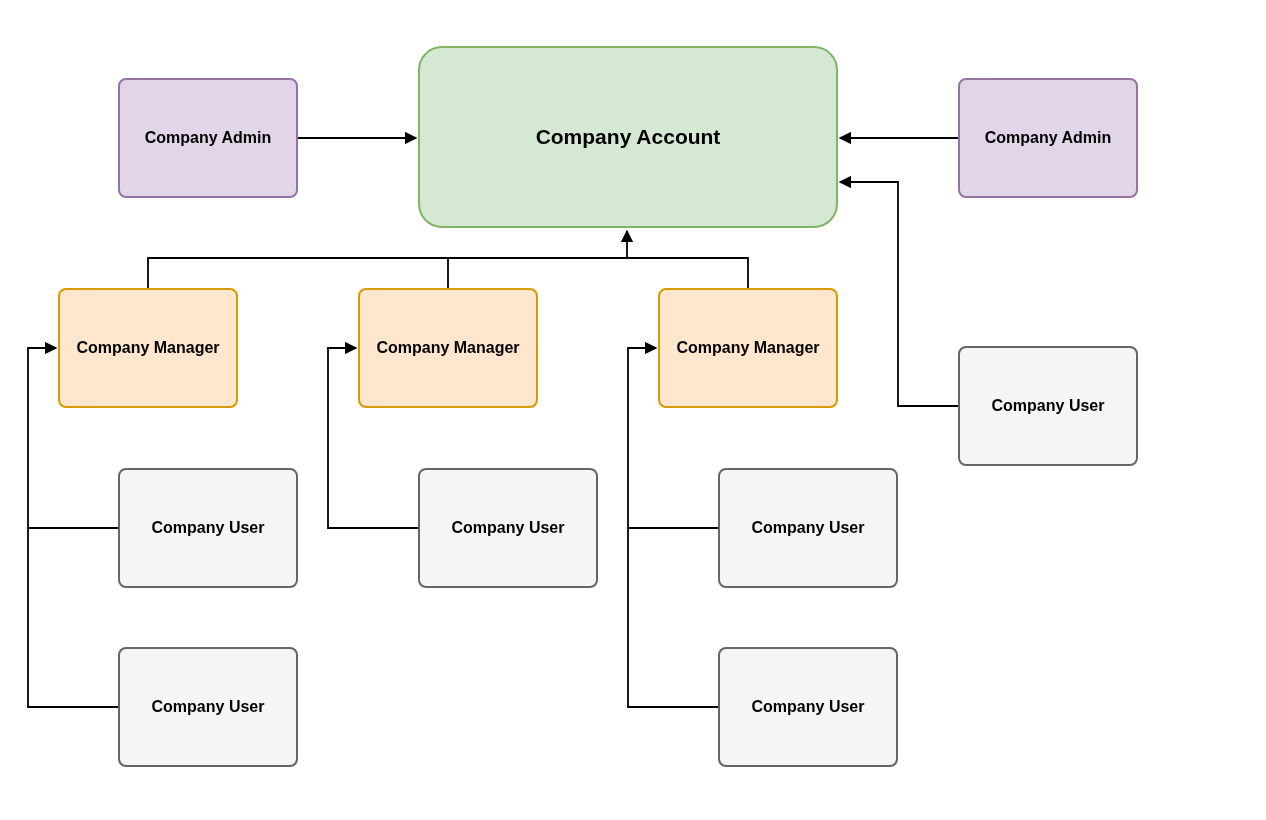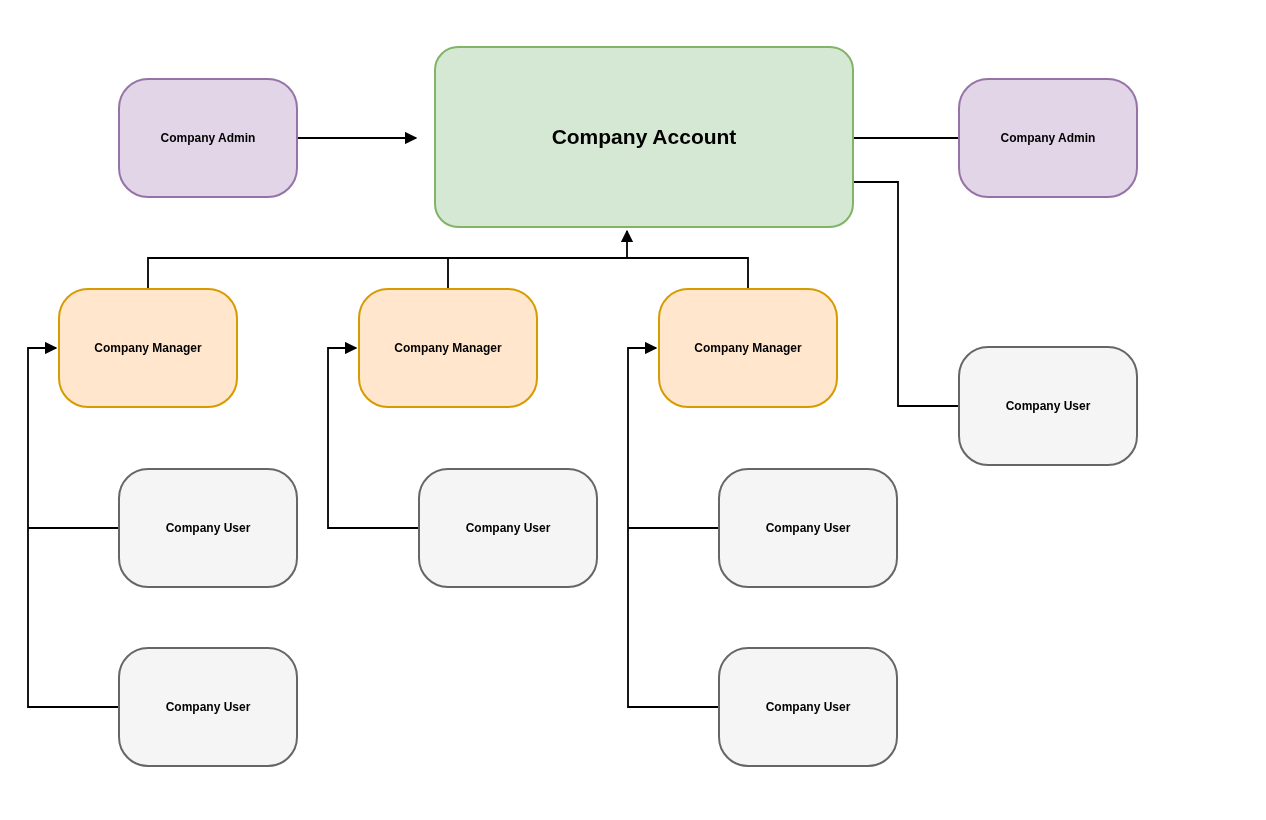--- a/index.html
+++ b/index.html
@@ -20,35 +20,34 @@
     left: 0;
     top: 0;
     width: 1266px;
     height: 820px;
     pointer-events: none;
   }
   .node {
     position: absolute;
     box-sizing: border-box;
     border: 2px solid #000;
-    border-radius: 30px;
+    border-radius: 8px;
     display: flex;
     align-items: center;
     justify-content: center;
     text-align: center;
     font-weight: bold;
-    font-size: 12px;
+    font-size: 16px;
     color: #000000;
     line-height: 1.2;
     padding: 4px;
   }
   .node.account {
     font-size: 21px;
     border-radius: 24px;
-    margin-left: 16px;
   }
   .edge {
     fill: none;
     stroke: #000000;
     stroke-width: 1.8;
   }
 </style>
 </head>
 <body>
 

